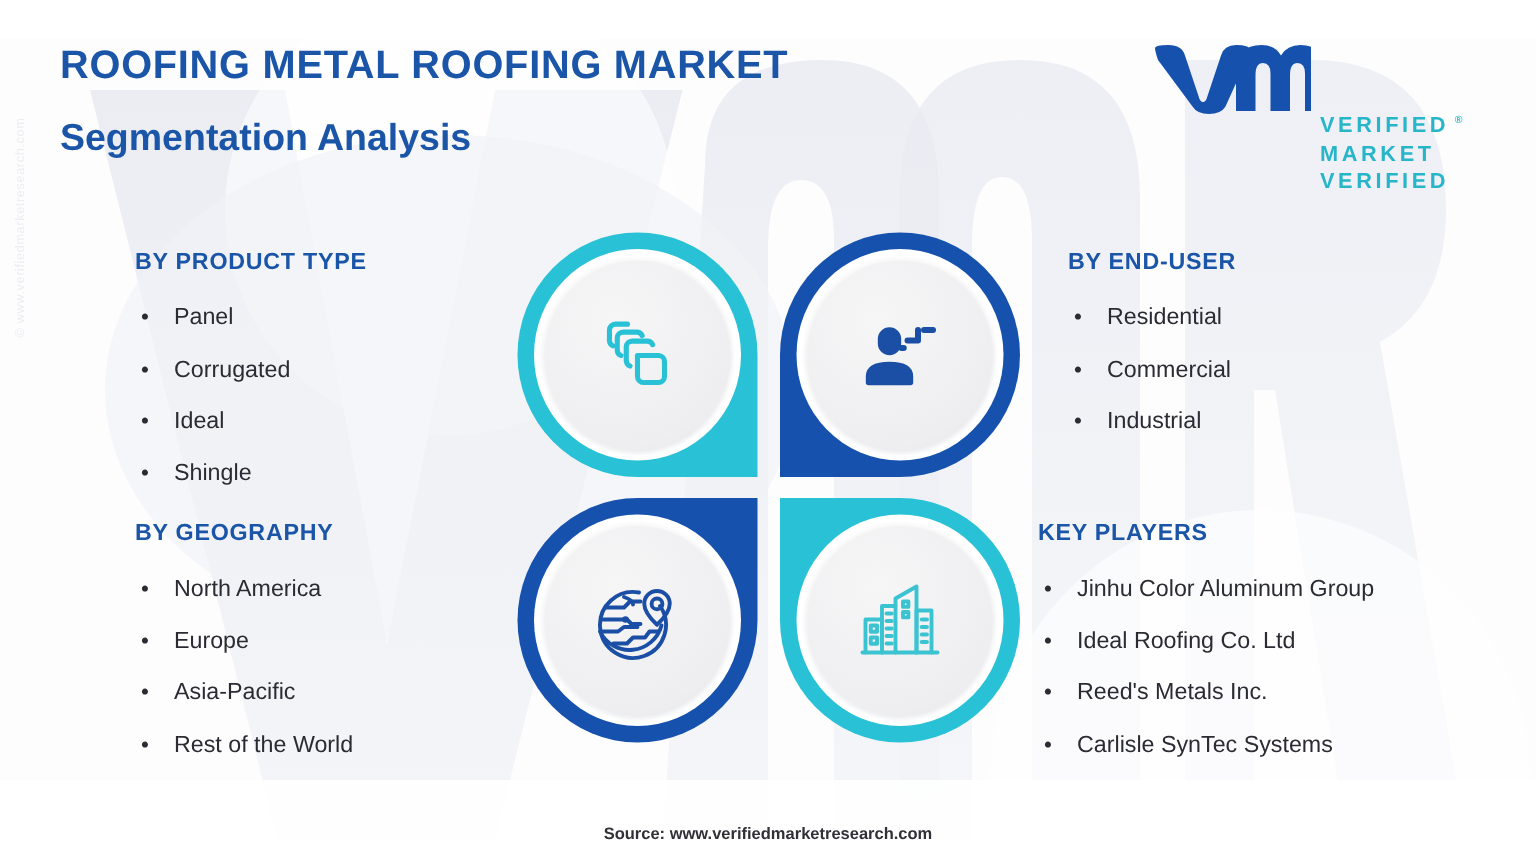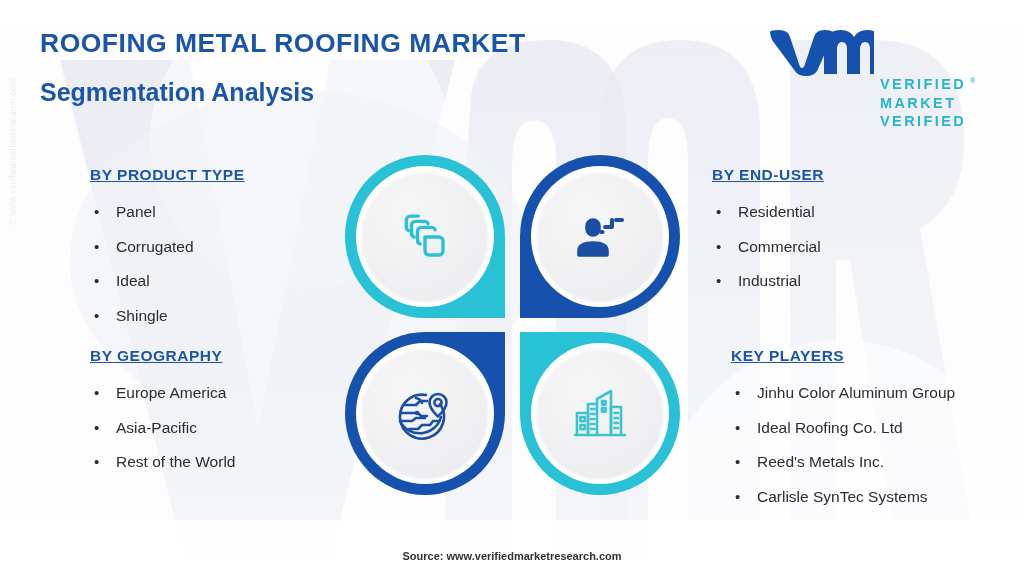--- a/index.html
+++ b/index.html
@@ -57,41 +57,40 @@
     color:#ecedf2; white-space:nowrap;
   }
 
   
   .block { position:absolute; }
   .block-title {
     font-size:15.5px; font-weight:bold;
     letter-spacing:0.5px;
     color:#1b55a8;
     white-space:nowrap;
-    text-decoration:underline;
   }
   .block ul { list-style:none; margin-top:11px; }
   .block li {
     position:relative;
     font-size:15.5px;
     color:#2b2b33;
     padding-left:26px;
     line-height:34.5px;
     white-space:nowrap;
   }
   .block li::before {
     content:"•";
     position:absolute; left:4px; top:0;
     font-size:15px; color:#2b2b33;
   }
 
   .blk-product  { left:90px;  top:166px; }
   .blk-geo      { left:90px;  top:347px; }
   .blk-enduser  { left:712px; top:166px; }
-  .blk-players  { left:731px; top:347px; }
+  .blk-players  { left:692px; top:347px; }
 
   
   .quad { position:absolute; left:345px; top:155px; width:335px; height:340px; }
   .cell { position:absolute; width:160px; height:163px; }
   .cell.tl { left:0;   top:0; }
   .cell.tr { left:175px; top:0; }
   .cell.bl { left:0;   top:177px; }
   .cell.br { left:175px; top:177px; }
 
   
@@ -186,21 +185,22 @@
       <li>Panel</li>
       <li>Corrugated</li>
       <li>Ideal</li>
       <li>Shingle</li>
     </ul>
   </div>
 
   <div class="block blk-geo">
     <div class="block-title">BY GEOGRAPHY</div>
     <ul>
-      <li>Europe America</li>
+      <li>North America</li>
+      <li>Europe</li>
       <li>Asia-Pacific</li>
       <li>Rest of the World</li>
     </ul>
   </div>
 
   <div class="block blk-enduser">
     <div class="block-title">BY END-USER</div>
     <ul>
       <li>Residential</li>
       <li>Commercial</li>

